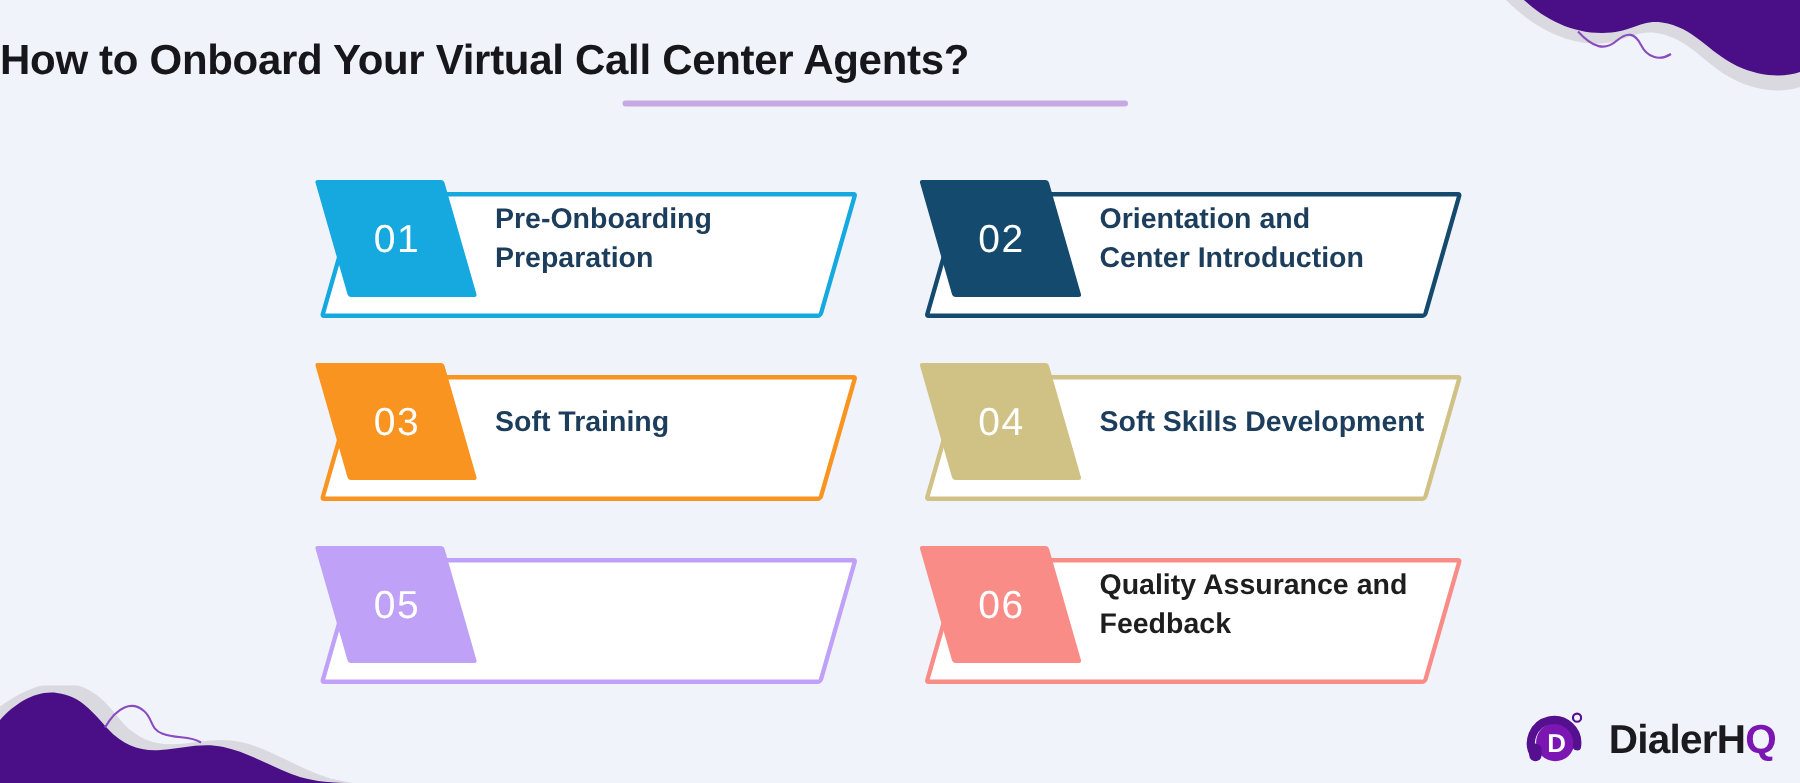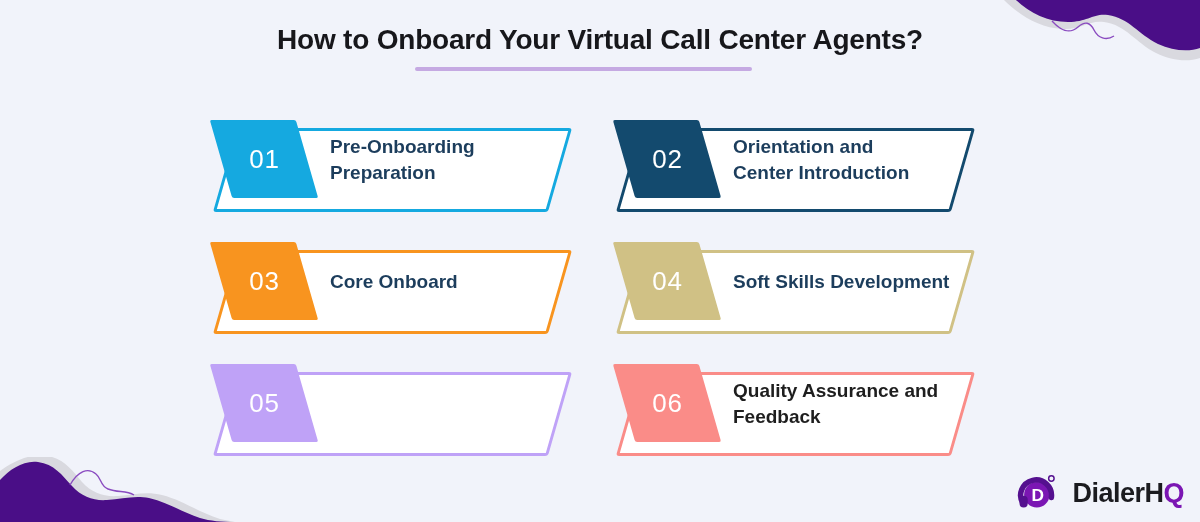--- a/index.html
+++ b/index.html
@@ -3,21 +3,21 @@
 <meta charset="utf-8">
 <style>
   html,body{margin:0;padding:0;}
   body{
     width:1200px;height:522px;position:relative;overflow:hidden;
     background:var(--background,#F1F3FA);
     font-family:"Liberation Sans",sans-serif;
   }
   .page-title{
     position:absolute;left:0;top:24px;width:1200px;
-    text-align:center;font-size:28px;font-weight:700;
+    font-size:28px;font-weight:700;
     color:var(--title-text,#17171B);letter-spacing:-0.2px;
   }
   .title-underline{
     position:absolute;left:415px;top:67px;width:337px;height:4px;
     background:var(--underline,#C5A9E2);border-radius:3px;
   }
   
   .card{position:absolute;width:400px;height:100px;}
   .card .outline{
     position:absolute;left:15px;top:8px;width:335px;height:84px;
@@ -75,21 +75,21 @@
     </div>
   <div class="title">Orientation and
 Center Introduction</div>
 </div>
 
 <div class="card pos3" style="--accent: #F8941F; --tcolor: #1C3D5C;">
   <div class="outline"></div>
   <div class="badge">
       <span class="num">03</span>
     </div>
-  <div class="title">Core Onboard</div>
+  <div class="title">Soft Training</div>
 </div>
 
 <div class="card pos4" style="--accent: #D0C185; --tcolor: #1C3D5C;">
   <div class="outline"></div>
   <div class="badge">
       <span class="num">04</span>
     </div>
   <div class="title">Soft Skills Development</div>
 </div>
 

